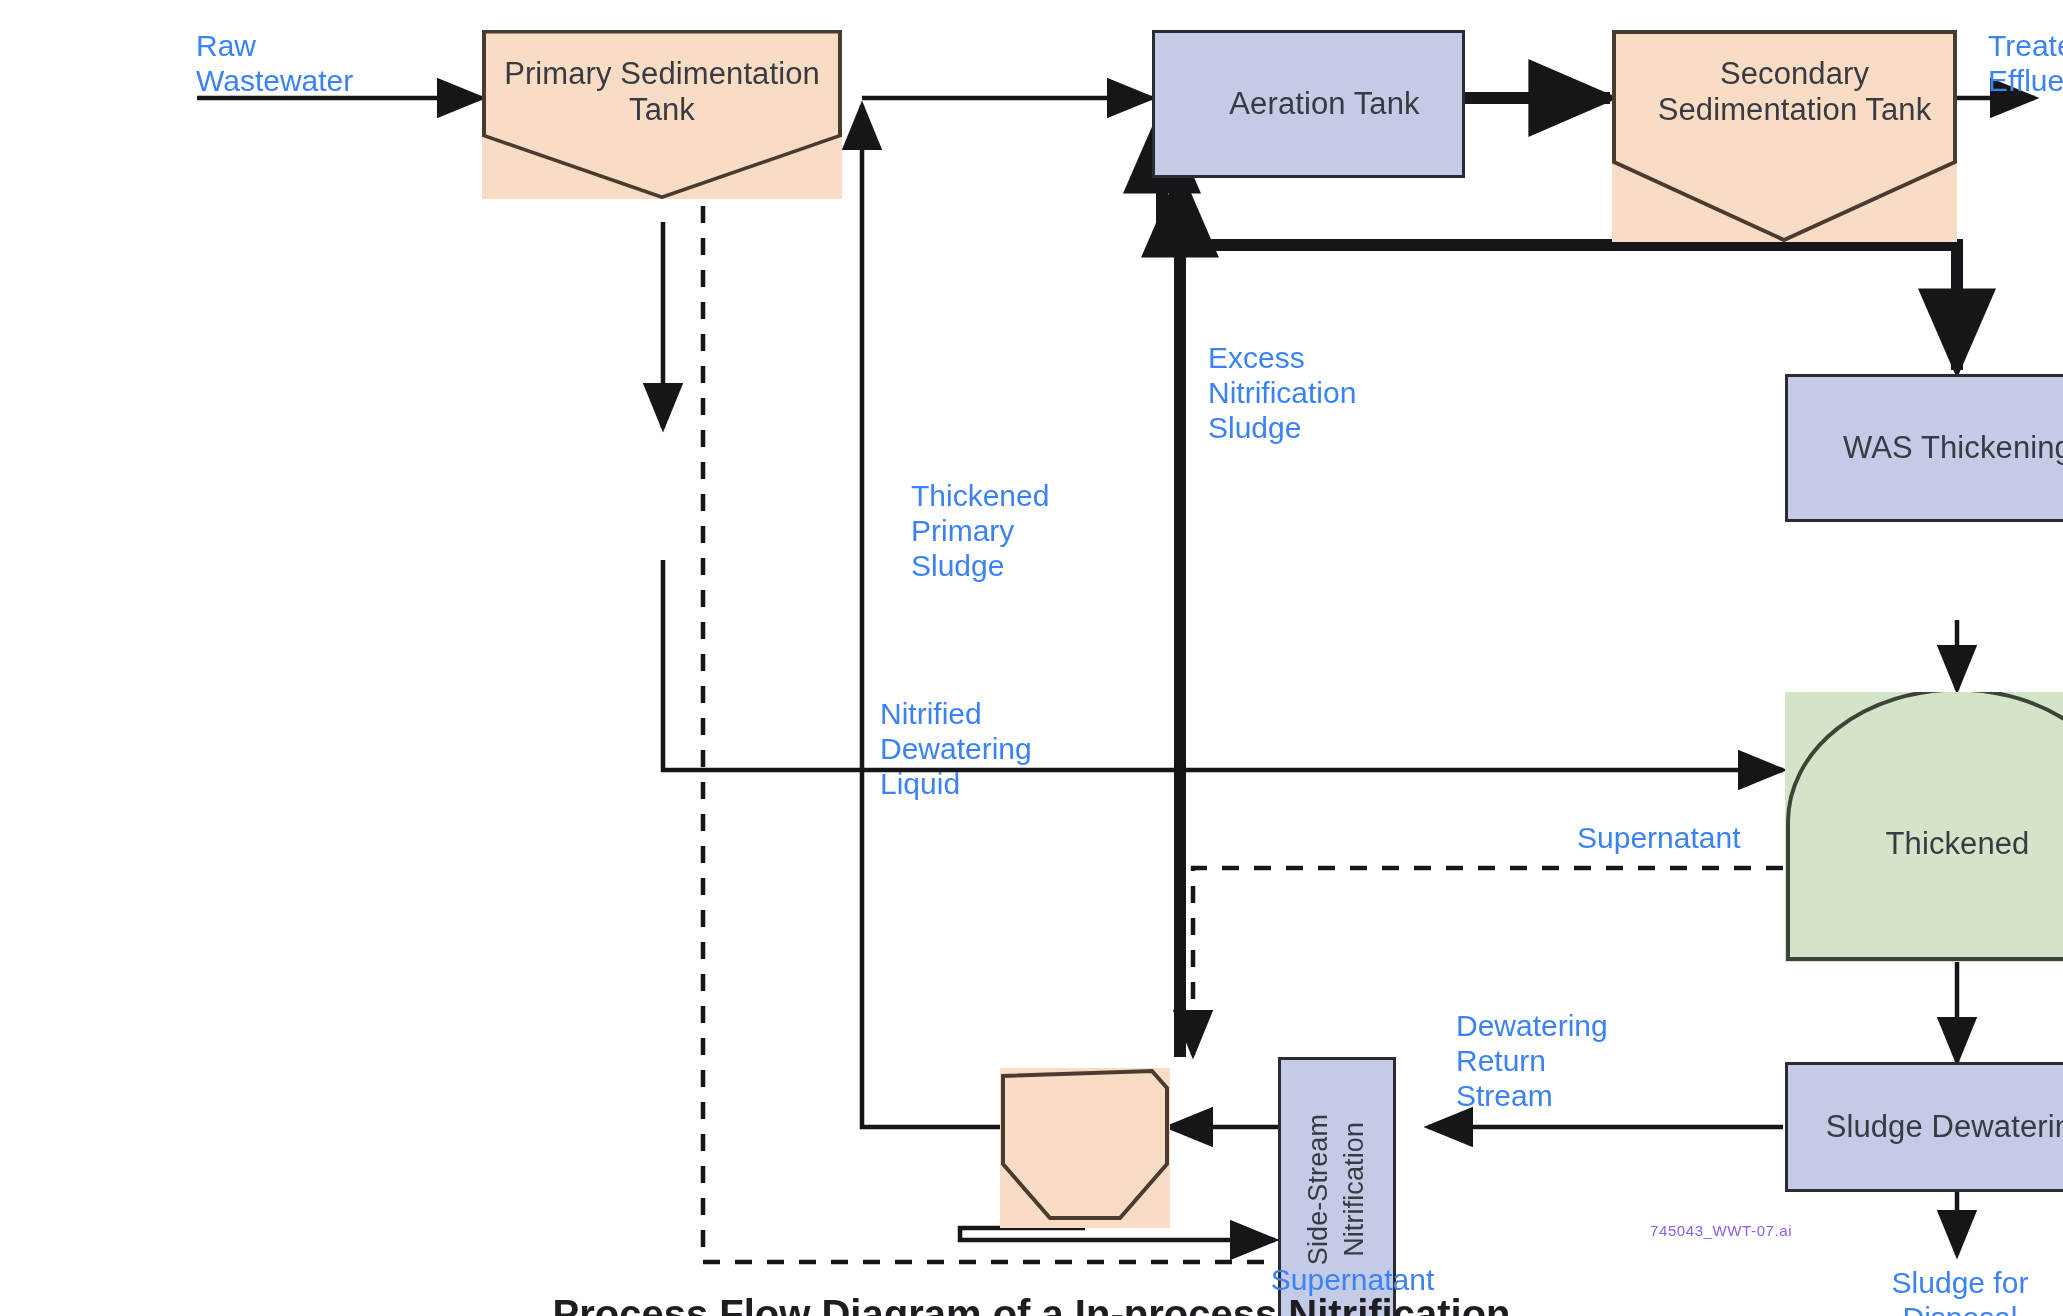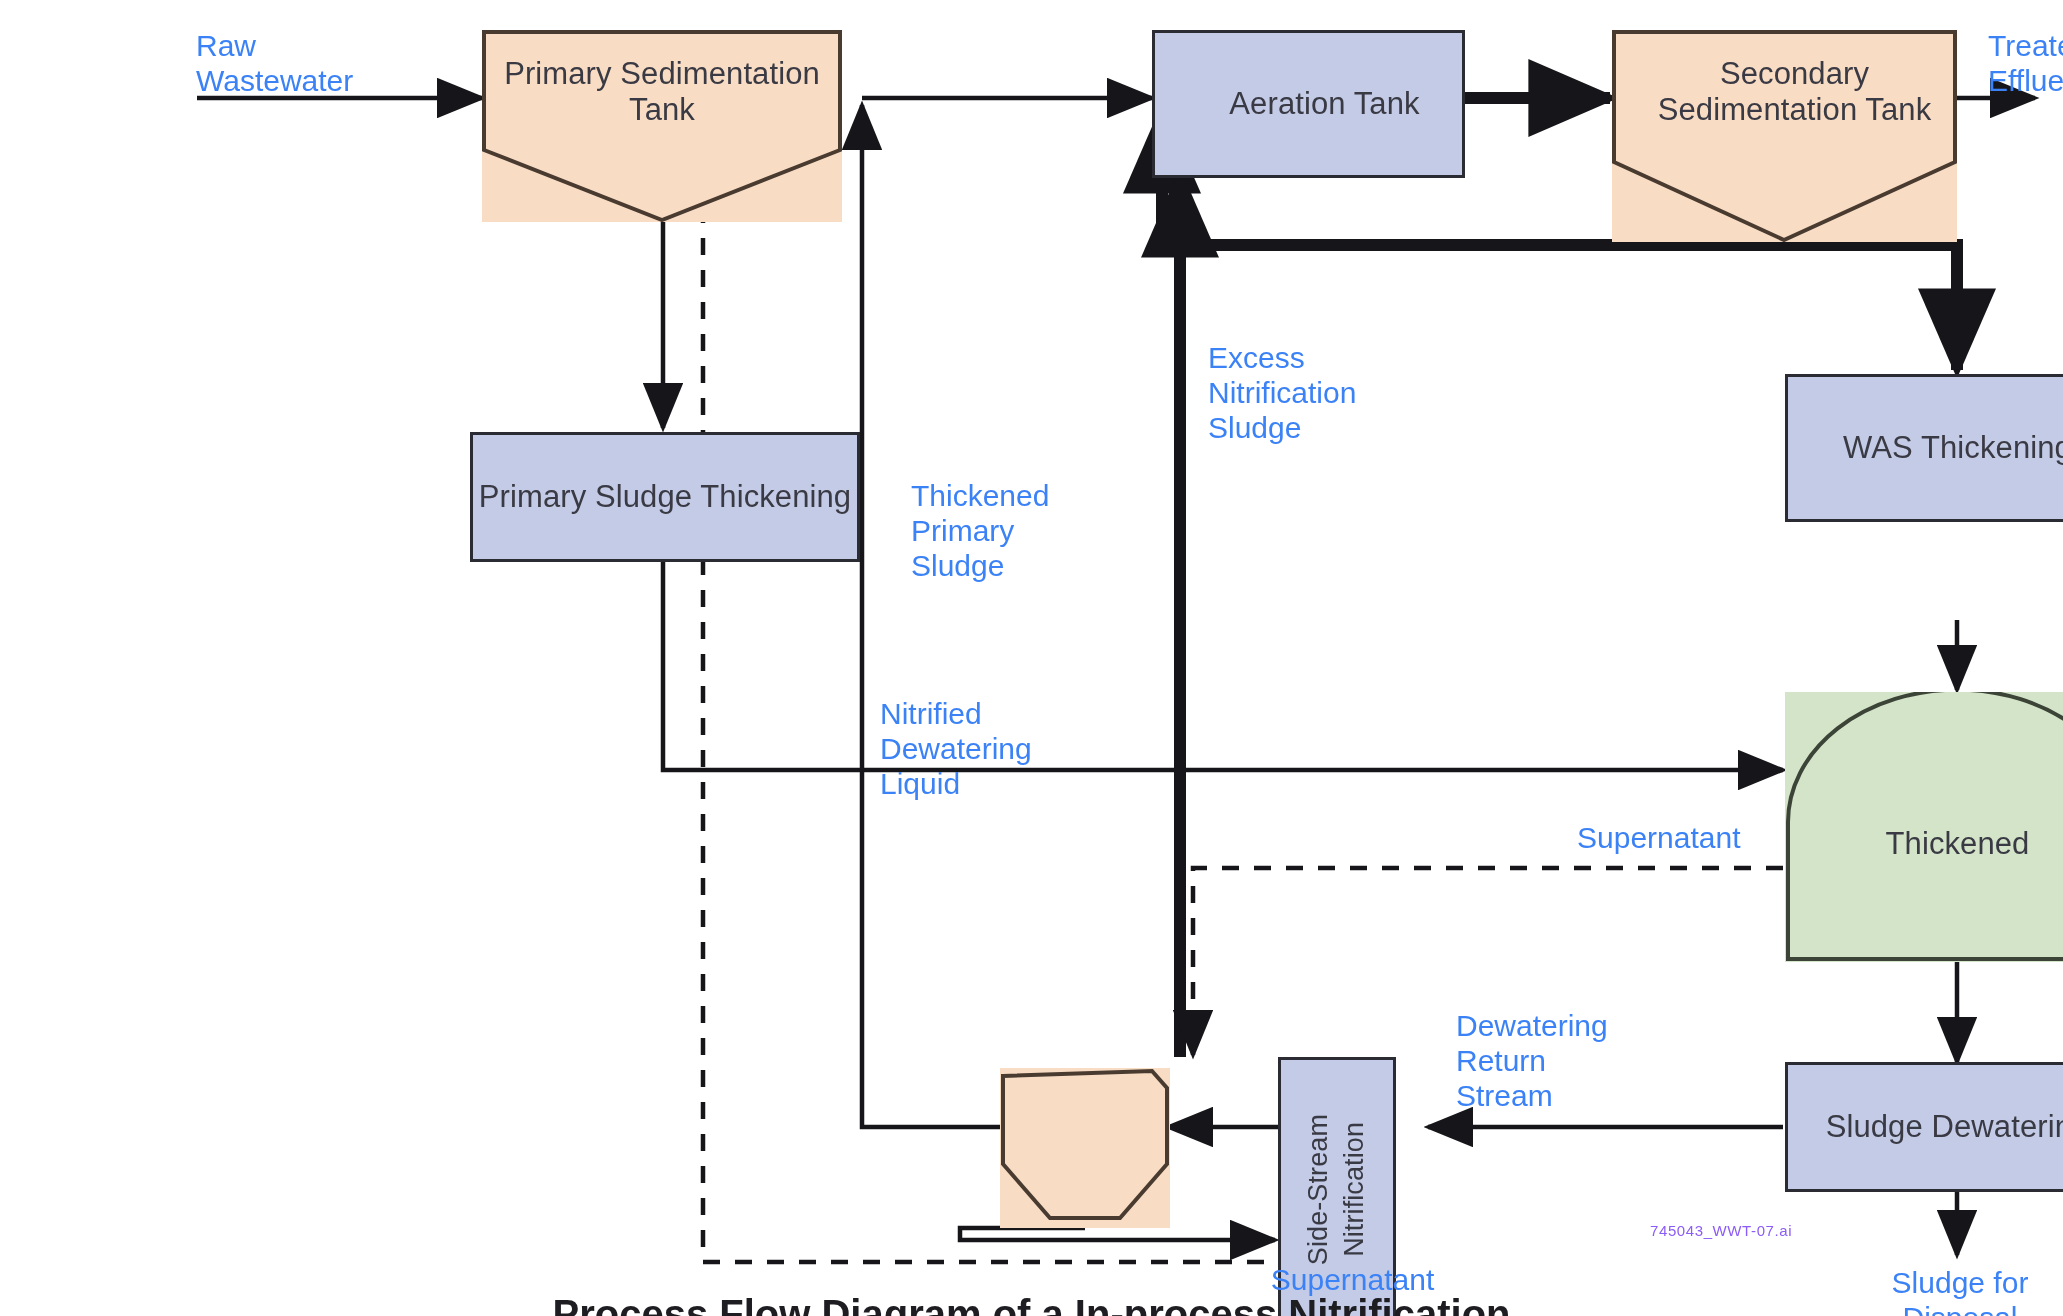--- a/index.html
+++ b/index.html
@@ -115,21 +115,21 @@
     </g>
 
     <g fill="none" stroke="#16161a" stroke-width="4.5" stroke-dasharray="17,15">
 
       <path d="M1783,868 L1193,868 L1193,1055" marker-end="url(#ah)"></path>
 
       <path d="M1320,1190 L1320,1262 L703,1262 L703,128"></path>
     </g>
   </svg>
 
-  <div class="node peach hopper" style="left:482px;top:30px;width:360px;height:192px;">
+  <div class="node peach hopper" style="left:482px;top:30px;width:360px;height:169px;">
     <svg class="hopfill" viewBox="0 0 360 192" preserveAspectRatio="none">
       <polygon points="2,2 358,2 358,120 180,190 2,120" fill="#f8dcc4" stroke="#4a3b30" stroke-width="4"></polygon>
     </svg>
     <span style="position:relative;z-index:2;">Primary
 Sedimentation
 Tank</span>
   </div>
 
   <div class="node blue" style="left:1152px;top:30px;width:313px;height:148px;padding-left:32px;">
     <span>Aeration
@@ -138,24 +138,20 @@
 
   <div class="node peach hopper" style="left:1612px;top:30px;width:345px;height:212px;">
     <svg class="hopfill" viewBox="0 0 345 212" preserveAspectRatio="none">
       <polygon points="2,2 343,2 343,132 172,210 2,132" fill="#f8dcc4" stroke="#4a3b30" stroke-width="4"></polygon>
     </svg>
     <span style="position:relative;z-index:2;padding-left:20px;">Secondary
 Sedimentation
 Tank</span>
   </div>
 
-  <div class="node blue" style="left:470px;top:432px;width:390px;height:130px;">
-    <span>Primary Sludge
-Thickening</span>
-  </div>
 
   <div class="node blue" style="left:1785px;top:374px;width:345px;height:148px;">
     <span>WAS
 Thickening</span>
   </div>
 
   <div class="node green hopper" style="left:1785px;top:692px;width:345px;height:270px;align-items:center;padding-top:0;">
     <svg class="hopfill" viewBox="0 0 345 270" preserveAspectRatio="none">
       <path d="M3,267 L3,130 A 169 132 0 0 1 342,130 L342,267 Z" fill="#d4e4c8" stroke="#3c4438" stroke-width="4"></path>
     </svg>

